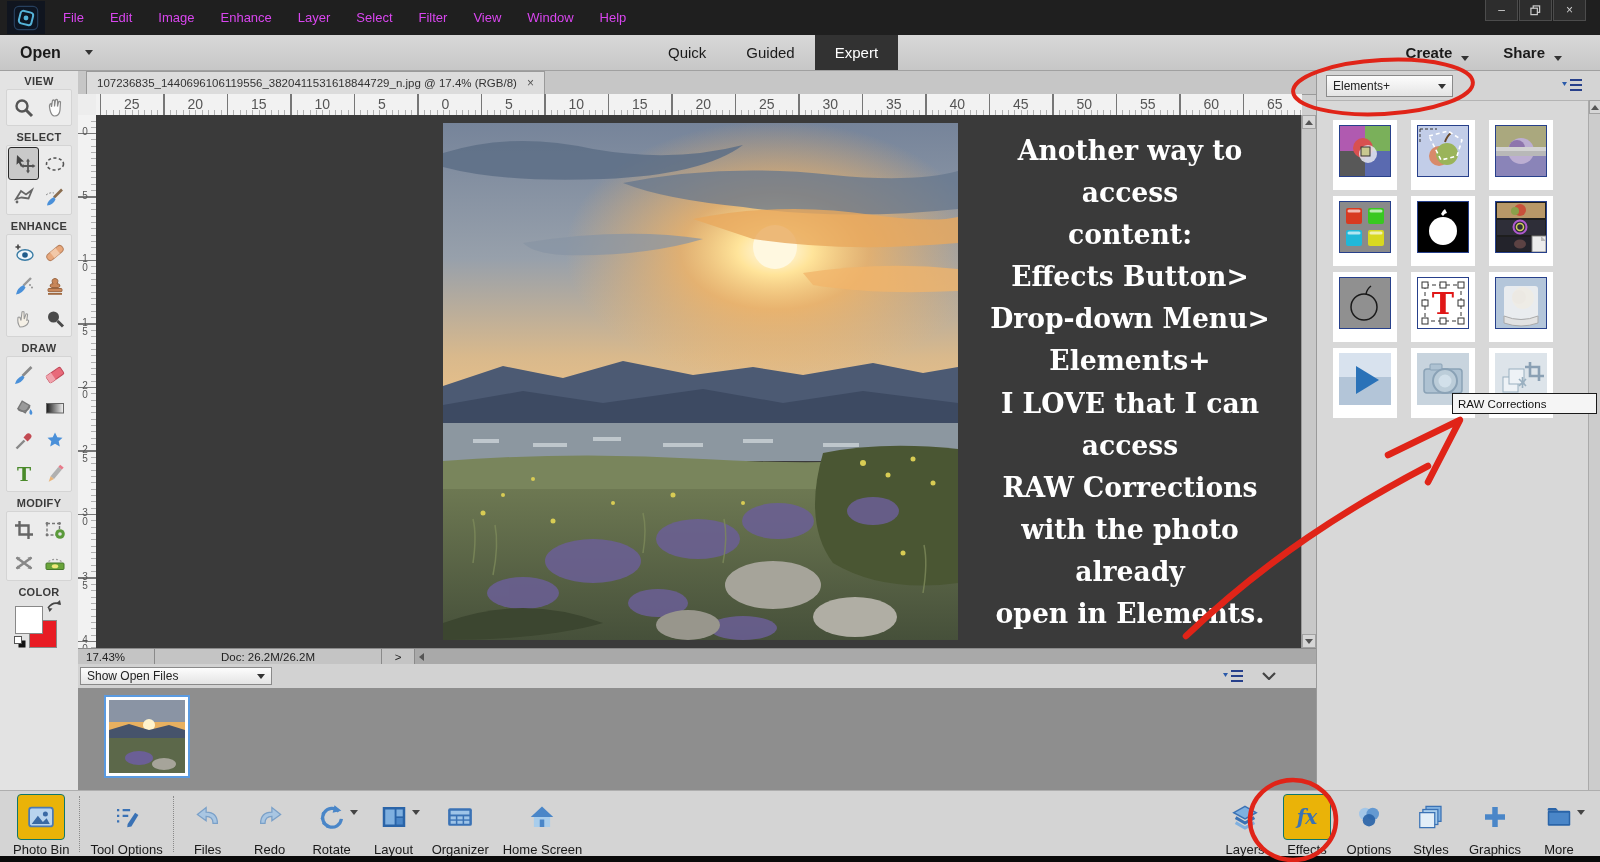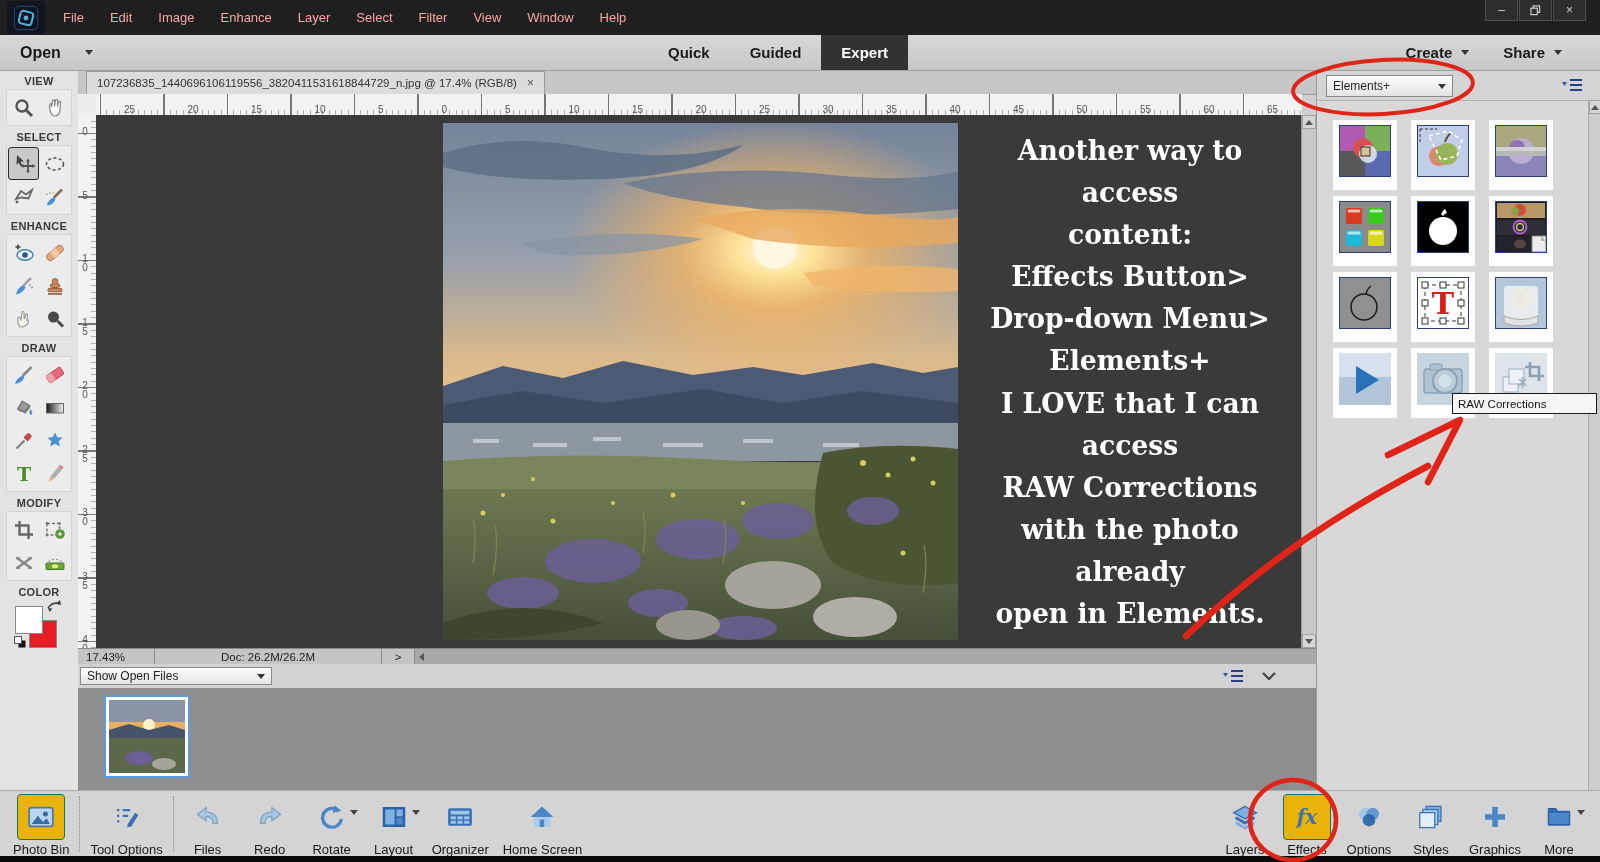--- a/index.html
+++ b/index.html
@@ -3,34 +3,34 @@
 <meta charset="utf-8">
 <style>
   html,body{margin:0;padding:0;}
   body{width:1600px;height:862px;position:relative;overflow:hidden;
        font-family:"Liberation Sans",sans-serif;background:#d4d4d4;font-size:12px;color:#222;}
   
   .titlebar{position:absolute;left:0;top:0;width:1600px;height:35px;background:#1f1f1f;z-index:5;}
   .app-logo{position:absolute;left:7px;top:1px;width:38px;height:33px;background:#10151f;
             display:flex;align-items:center;justify-content:center;}
   .menubar{position:absolute;left:50px;top:0;height:35px;display:flex;align-items:center;}
-  .menu-item{color:#fca5a5;font-size:13px;padding:0 13px;line-height:35px;cursor:default;}
+  .menu-item{color:#d946ef;font-size:13px;padding:0 13px;line-height:35px;cursor:default;}
   .win-controls{position:absolute;right:14px;top:0;display:flex;}
   .win-btn{width:31px;height:20px;background:#2d2d2d;border:1px solid #4c4c4c;border-top:none;
            color:#cfcfcf;display:flex;align-items:center;justify-content:center;font-size:12px;margin-left:1px;}
   
   .actionbar{position:absolute;left:0;top:35px;width:1600px;height:35px;
              background:linear-gradient(#d8d8d8,#c7c7c7);border-bottom:1px solid #a0a0a0;z-index:4;}
   .open-wrap{position:absolute;left:20px;top:0;height:35px;display:flex;align-items:center;gap:24px;}
   .open-label{font-size:16px;font-weight:bold;color:#1a1a1a;}
   .mode-tabs{position:absolute;left:648px;top:0;height:35px;display:flex;align-items:stretch;}
-  .mode-tab{padding:0 20px;display:flex;align-items:center;font-size:15px;font-weight:bold;color:#1a1a1a;}
+  .mode-tab{padding:0 20px;display:flex;align-items:center;font-size:15px;font-weight:normal;color:#1a1a1a;}
   .mode-tab.active{background:#323232;color:#fff;}
   .cs-wrap{position:absolute;right:38px;top:0;height:35px;display:flex;align-items:center;gap:34px;}
-  .cs-item{display:flex;align-items:center;gap:9px;font-size:15px;font-weight:bold;color:#1a1a1a;}
+  .cs-item{display:flex;align-items:flex-end;gap:9px;font-size:15px;font-weight:bold;color:#1a1a1a;}
   .tri-down{width:0;height:0;border-left:4px solid transparent;border-right:4px solid transparent;border-top:5px solid #333;}
   .tri-up{width:0;height:0;border-left:4px solid transparent;border-right:4px solid transparent;border-bottom:5px solid #555;}
   .tri-left{width:0;height:0;border-top:4px solid transparent;border-bottom:4px solid transparent;border-right:5px solid #555;}
   
   .tool-panel{position:absolute;left:0;top:70px;width:78px;height:720px;background:#e3e3e3;
               border-right:1px solid #aaa;overflow:hidden;}
   .tool-section-label{text-align:center;font-size:11px;font-weight:bold;color:#3a3a3a;margin-top:5px;margin-bottom:2px;letter-spacing:.3px;}
   .tool-grid{width:64px;margin:0 auto;background:#ececec;border:1px solid #d4d4d4;border-radius:2px;
              display:grid;grid-template-columns:31px 31px;justify-content:center;padding:1px 0;}
   .tool-cell{width:31px;height:33px;display:flex;align-items:center;justify-content:center;border-radius:3px;}
@@ -42,21 +42,21 @@
   .doc-tabbar{position:absolute;left:0;top:0;right:0;height:24px;background:#c6c6c6;border-bottom:1px solid #9a9a9a;}
   .doc-tab{position:absolute;left:8px;top:1px;height:22px;background:#dcdcdc;border:1px solid #9a9a9a;border-bottom:none;
            display:flex;align-items:center;gap:10px;padding:0 10px;font-size:11.5px;color:#333;}
   .doc-tab .close{color:#555;font-size:12px;}
   .ruler-corner{position:absolute;left:0;top:24px;width:18px;height:21px;background:#ededed;border-right:1px solid #999;border-bottom:1px solid #999;}
   .h-ruler{position:absolute;left:18px;top:24px;right:14px;height:21px;background:#f2f2f2;border-bottom:1px solid #888;
      background-image:
        repeating-linear-gradient(to right,#777 0 1px,transparent 1px 63.5px),
        repeating-linear-gradient(to right,#b0b0b0 0 1px,transparent 1px 6.35px);
      background-size:100% 100%,100% 5px;background-position:4px 0,4px 16px;background-repeat:no-repeat,repeat-x;}
-  .h-ruler-label{position:absolute;top:10px;font-size:10px;color:#555;width:24px;}
+  .h-ruler-label{position:absolute;top:2px;font-size:14px;color:#555;width:24px;}
   .v-ruler{position:absolute;left:0;top:45px;width:18px;height:533px;background:#f2f2f2;border-right:1px solid #888;
      background-image:
        repeating-linear-gradient(to bottom,#777 0 1px,transparent 1px 63.5px),
        repeating-linear-gradient(to bottom,#b0b0b0 0 1px,transparent 1px 6.35px);
      background-size:100% 100%,5px 100%;background-position:0 18px,13px 18px;background-repeat:no-repeat,repeat-y;}
   .v-ruler-label{position:absolute;left:2px;font-size:10px;color:#555;line-height:9px;white-space:pre-line;text-align:center;width:10px;}
   .canvas{position:absolute;left:18px;top:45px;width:1206px;height:533px;background:#3a3a3a;overflow:hidden;}
   .photo{position:absolute;left:347px;top:8px;width:515px;height:517px;}
   .overlay-text{position:absolute;left:862px;width:344px;text-align:center;color:#fff;
                 font-family:"DejaVu Serif",serif;font-weight:bold;font-size:28px;line-height:42px;

